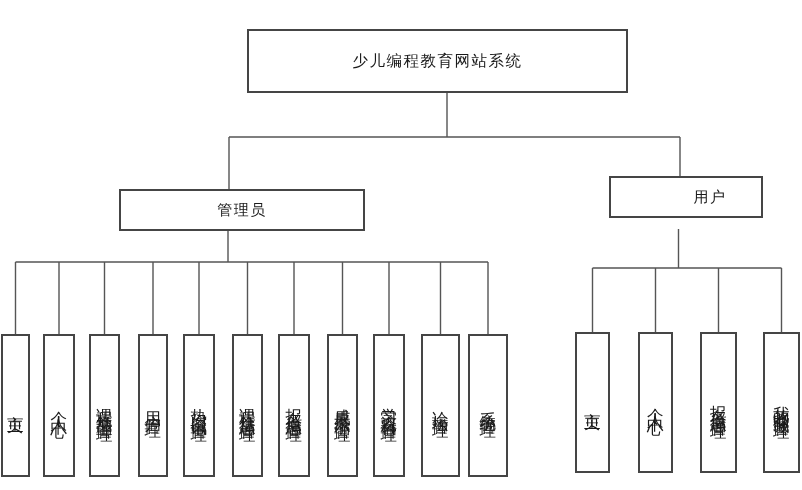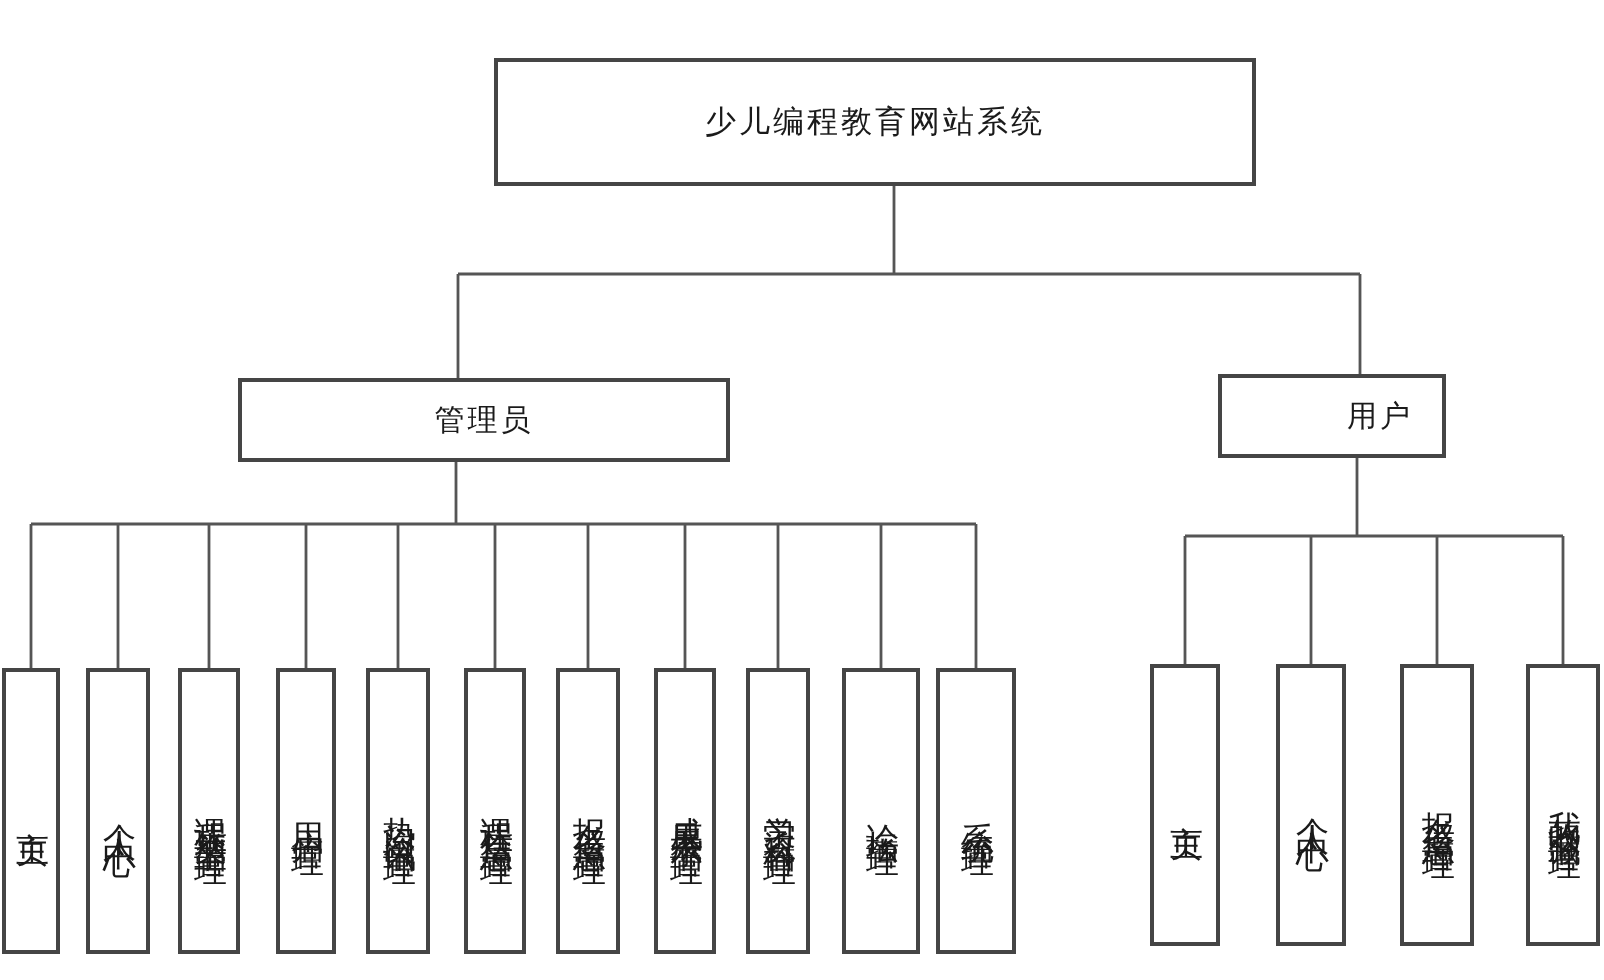--- a/index.html
+++ b/index.html
@@ -7,21 +7,21 @@
     position:relative;width:802px;height:490px;background:#fff;overflow:hidden;
     font-family:"Liberation Sans","DejaVu Sans",sans-serif;color:#1a1a1a;
   }
   .wires{position:absolute;left:0;top:0;width:802px;height:490px;}
   .node{
     position:absolute;box-sizing:border-box;border:2px solid #454545;background:#fff;
     display:flex;align-items:center;justify-content:center;
   }
   .node-root{left:247px;top:29px;width:381px;height:64px;font-size:15.5px;letter-spacing:1.5px;}
   .node-branch-admin{left:119px;top:189px;width:246px;height:42px;font-size:15px;letter-spacing:1.5px;}
-  .node-branch-user{left:609px;top:187px;width:114px;height:42px;font-size:15px;letter-spacing:1.5px;padding-left:48px;}
+  .node-branch-user{left:609px;top:176px;width:154px;height:42px;font-size:15px;letter-spacing:1.5px;padding-left:48px;}
   .leaf{
     position:absolute;box-sizing:border-box;border:2px solid #454545;background:#fff;
     display:flex;align-items:center;justify-content:center;
   }
   .leaf span{
     writing-mode:vertical-rl;text-orientation:upright;
     font-size:16.5px;letter-spacing:0.22em;line-height:1;white-space:nowrap;
   }
   .watermark{
     position:absolute;left:611px;top:461px;font-size:17px;letter-spacing:0.5px;

